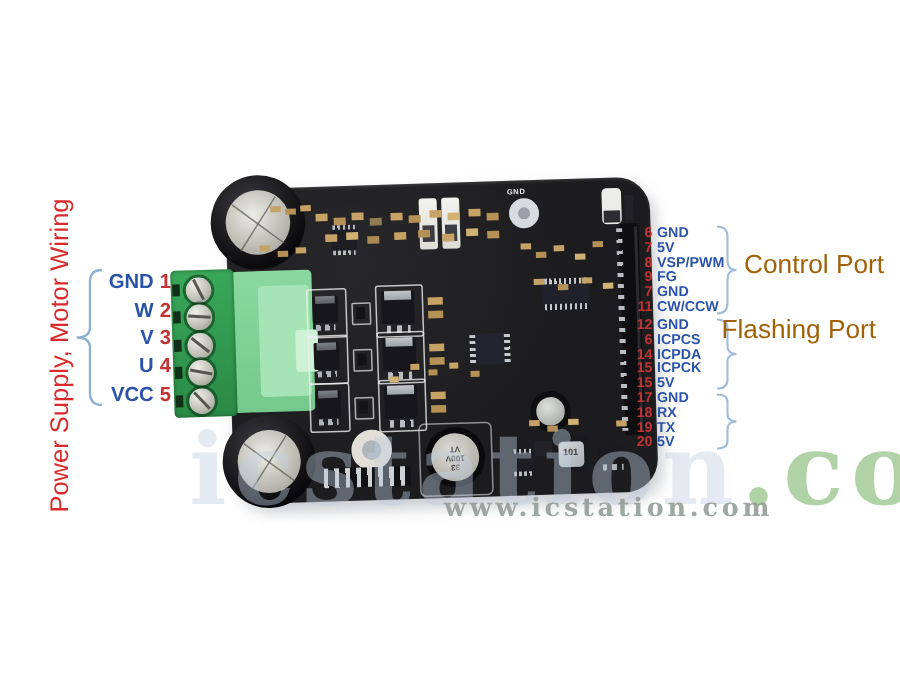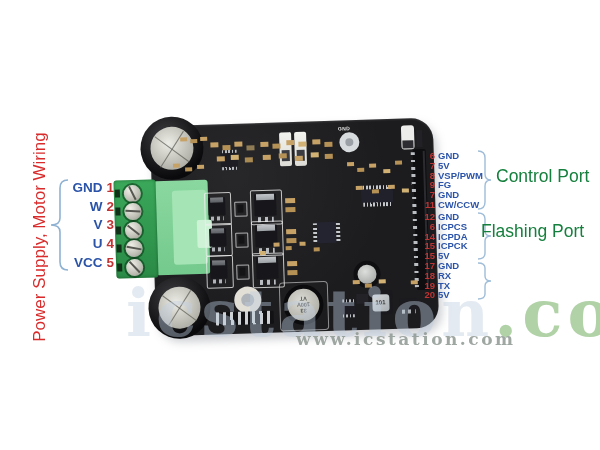--- a/index.html
+++ b/index.html
@@ -101,21 +101,21 @@
   
   .vlabel{position:absolute;left:-70px;top:227px;width:220px;height:20px;line-height:20px;text-align:center;
         transform:rotate(-90deg);font-size:17px;color:#d92b2b;}
   .left-pins{position:absolute;left:52px;top:178px;width:62px;}
   .row-l{display:flex;justify-content:flex-end;align-items:center;gap:4px;height:18.8px;font-weight:bold;font-size:13.5px;}
   .row-l .lbl{color:#2b53a8;} .row-l .num{color:#c23434;}
   .rgroup{position:absolute;left:422px;}
   .row-r{display:flex;align-items:center;gap:3px;height:9.7px;font-weight:bold;font-size:9.5px;white-space:nowrap;}
   .row-r .num{color:#c03434;width:13px;text-align:right;flex:none;}
   .row-r .lbl{color:#2b53a8;}
-  .port{position:absolute;font-size:17.5px;color:#15803d;white-space:nowrap;}
+  .port{position:absolute;font-size:17.5px;color:#a16207;white-space:nowrap;}
   .port2{line-height:12px;}
   .brace{position:absolute;}
 
   
   .wm-big{position:absolute;left:126px;top:280px;font-family:"DejaVu Serif",serif;font-weight:bold;
         font-size:66px;letter-spacing:5px;line-height:1;white-space:nowrap;}
   .wm-big .b1{color:rgba(190,205,222,.42);}
   .wm-big .b2{color:rgba(112,173,92,.55);}
   .wm-url{position:absolute;left:296px;top:329px;font-family:"DejaVu Serif",serif;font-weight:bold;
         font-size:17px;letter-spacing:2.5px;color:rgba(142,152,146,.85);white-space:nowrap;}
@@ -327,15 +327,15 @@
     <path d="M1,1 Q8,1 8,8 L8,24 Q8,30 14,30 Q8,30 8,36 L8,52 Q8,59 1,59" fill="none" stroke="#9fbdd8" stroke-width="1.4"></path>
   </svg>
   <svg class="brace" style="left:477px;top:212px;" width="15" height="48" viewBox="0 0 15 48">
     <path d="M1,1 Q8,1 8,7 L8,19 Q8,24 14,24 Q8,24 8,29 L8,41 Q8,47 1,47" fill="none" stroke="#9fbdd8" stroke-width="1.4"></path>
   </svg>
   <svg class="brace" style="left:477px;top:262px;" width="15" height="38" viewBox="0 0 15 38">
     <path d="M1,1 Q8,1 8,6 L8,14 Q8,19 14,19 Q8,19 8,24 L8,32 Q8,37 1,37" fill="none" stroke="#9fbdd8" stroke-width="1.4"></path>
   </svg>
 
   <div class="port" style="left:496px;top:166px;">Control Port</div>
-  <div class="port" style="left:481px;top:221px;">Flashing Port</div>
+  <div class="port" style="left:481px;top:209px;">Flashing Port</div>
 
 </div>
 
 </body></html>

